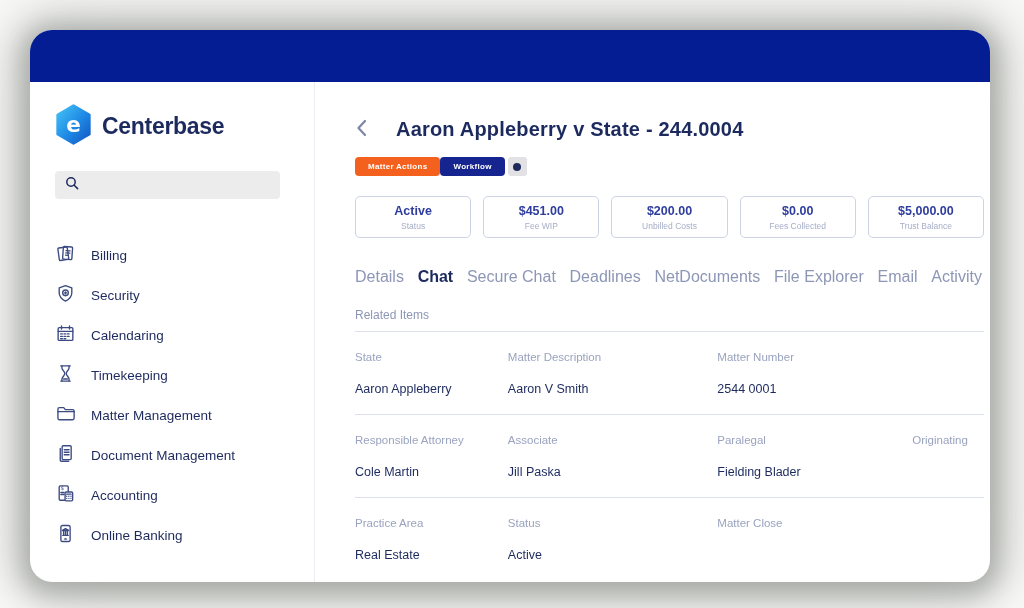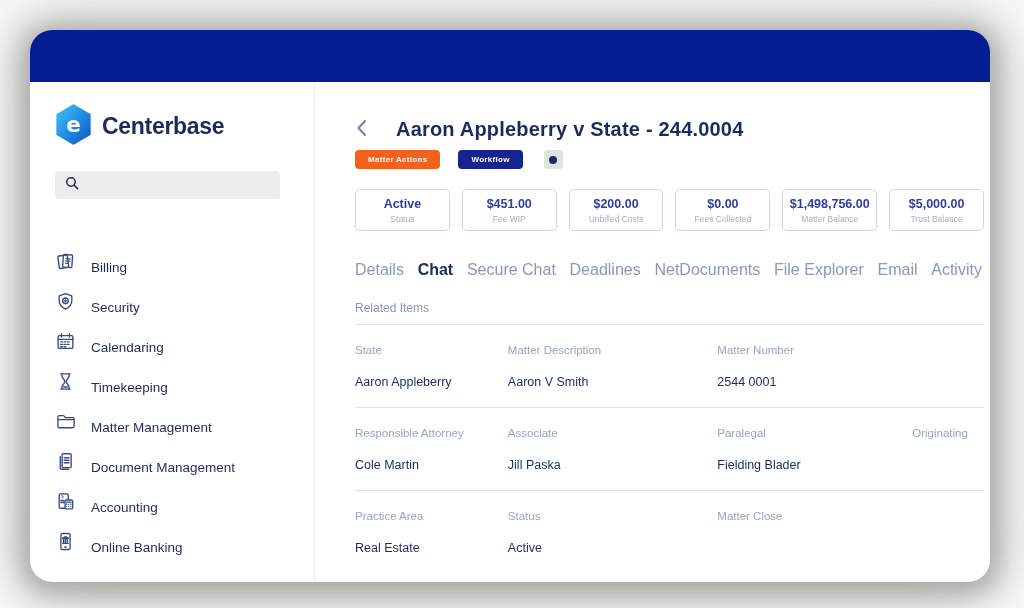--- a/index.html
+++ b/index.html
@@ -22,31 +22,31 @@
   
   .sidebar { width:285px; flex:none; border-right:1px solid #ebedf2; padding:22px 20px 0 25px; }
   .brand { display:flex; align-items:center; gap:10px; }
   .brand-name { font-size:23px; font-weight:700; color:#1c2a5e; letter-spacing:-.3px; }
   .search {
     margin-top:22px; width:225px; height:28px; background:#ececec;
     border-radius:4px; display:flex; align-items:center; padding:0 9px; gap:7px;
   }
   .search input { border:none; background:transparent; outline:none; flex:1; font-size:12px; color:#1c2a5e; width:100%; }
   .nav { margin-top:36px; display:flex; flex-direction:column; }
-  .nav-item { display:flex; align-items:flex-end; gap:15px; height:40px; color:#1e2a5e; font-size:13.5px; cursor:pointer; }
+  .nav-item { display:flex; align-items:center; gap:15px; height:40px; color:#1e2a5e; font-size:13.5px; cursor:pointer; }
   .nav-item svg { flex:none; }
   .icon-stroke { fill:none; stroke:#3c4b82; stroke-width:1.3; stroke-linecap:round; stroke-linejoin:round; }
 
   
   .main { flex:1; padding:0 6px 0 40px; min-width:0; }
   .title-row { margin-top:36px; display:flex; align-items:center; gap:28px; }
   .back-btn { background:none; border:none; cursor:pointer; display:flex; align-items:center; padding:0; }
   .page-title { font-size:20px; color:#1c2a5e; font-weight:600; letter-spacing:.2px; }
 
-  .actions-row { margin-top:9px; display:flex; align-items:center; gap:18px; }
+  .actions-row { margin-top:16px; display:flex; align-items:center; gap:0; }
   .btn {
     border:none; border-radius:4px; height:19px; padding:0 13px;
     font-size:8px; font-weight:700; color:#fff; letter-spacing:.3px;
     cursor:pointer; font-family:inherit;
   }
   .btn-orange { background:#f4611e; }
   .btn-navy { background:#16248f; }
   .btn-dot {
     width:19px; height:19px; background:#e2e2e4; border-radius:3px; border:none;
     display:flex; align-items:center; justify-content:center; cursor:pointer; margin-left:3px;
@@ -237,24 +237,20 @@
         </div>
         <div class="stat-card">
           <span class="stat-value">$200.00</span>
           <span class="stat-label">Unbilled Costs</span>
         </div>
         <div class="stat-card">
           <span class="stat-value">$0.00</span>
           <span class="stat-label">Fees Collected</span>
         </div>
         <div class="stat-card">
-          <span class="stat-value">$1,498,756.00</span>
-          <span class="stat-label">Matter Balance</span>
-        </div>
-        <div class="stat-card">
           <span class="stat-value">$5,000.00</span>
           <span class="stat-label">Trust Balance</span>
         </div>
       </div>
 
       <div class="tabs-row">
         <span class="tab">Details</span>
         <span class="tab active">Chat</span>
         <span class="tab">Secure Chat</span>
         <span class="tab">Deadlines</span>

